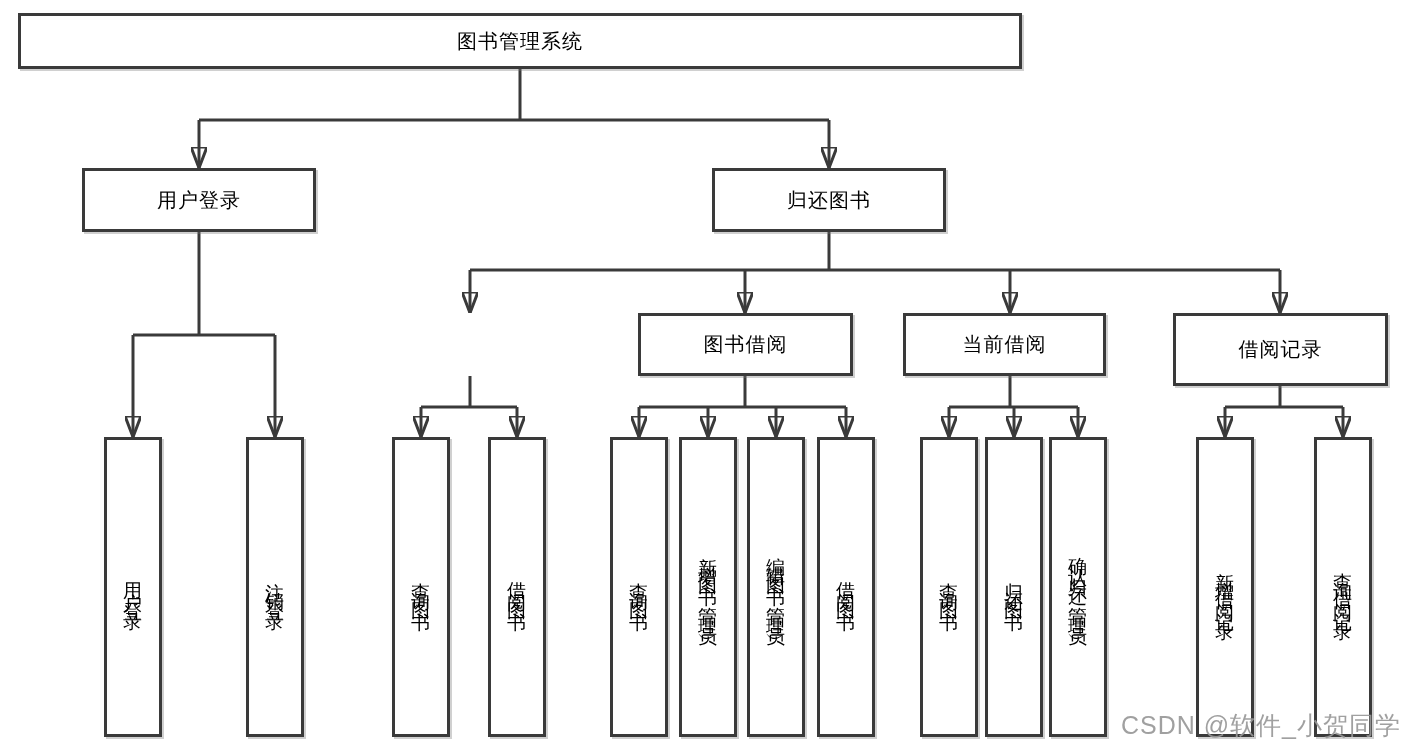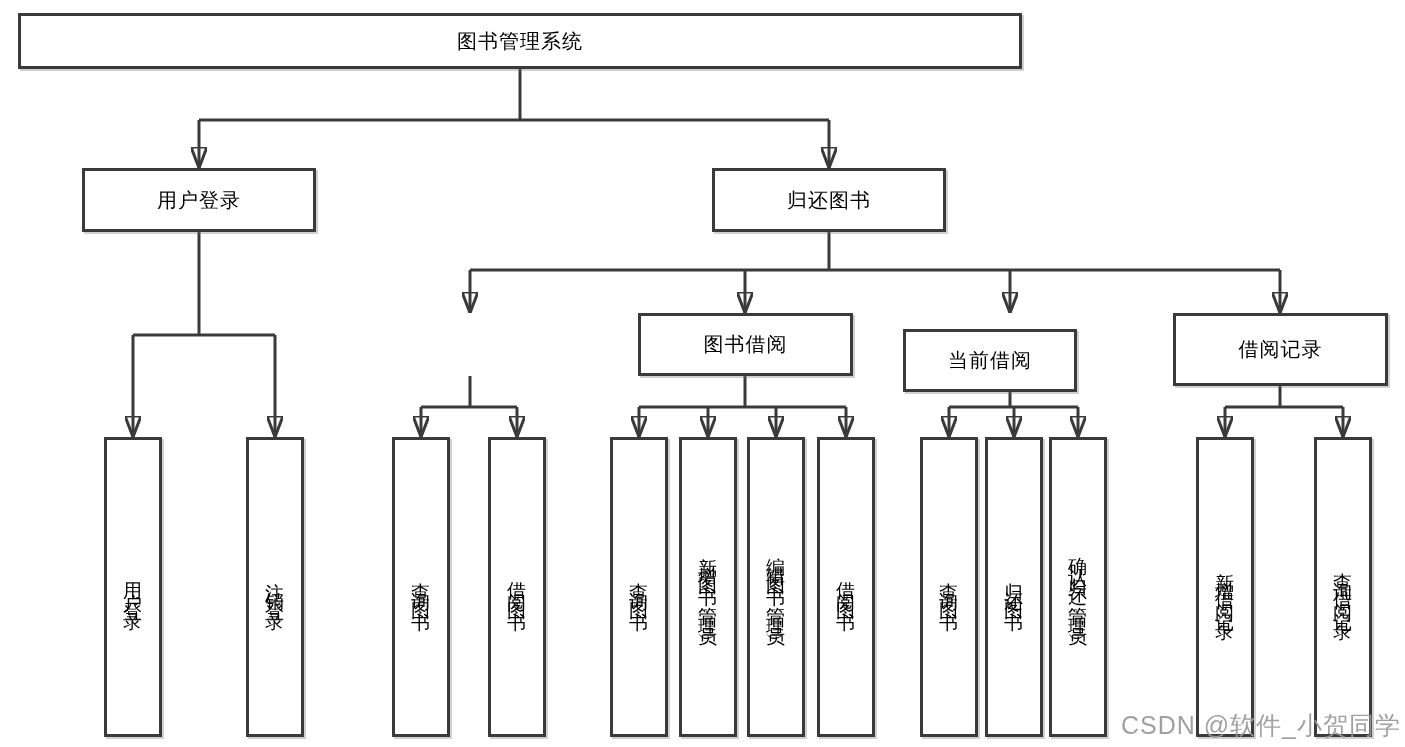--- a/index.html
+++ b/index.html
@@ -98,21 +98,21 @@
   <div class="box hbox" style="left:82px;top:168px;width:234px;">
     <span>用户登录</span>
   </div>
   <div class="box hbox" style="left:712px;top:168px;width:234px;">
     <span>归还图书</span>
   </div>
 
   <div class="box hbox" style="left:638px;top:313px;width:215px;height:63px;text-align:center;">
     <span>图书借阅</span>
   </div>
-  <div class="box hbox" style="left:903px;top:313px;width:174px;height:63px;margin-top:16px;">
+  <div class="box hbox" style="left:903px;top:313px;width:203px;height:63px;">
     <span>当前借阅</span>
   </div>
   <div class="box hbox" style="left:1173px;top:313px;width:215px;height:73px;">
     <span>借阅记录</span>
   </div>
 
   <div class="box leaf" style="left:104px;">
     <span>用户登录</span>
   </div>
   <div class="box leaf" style="left:246px;">

